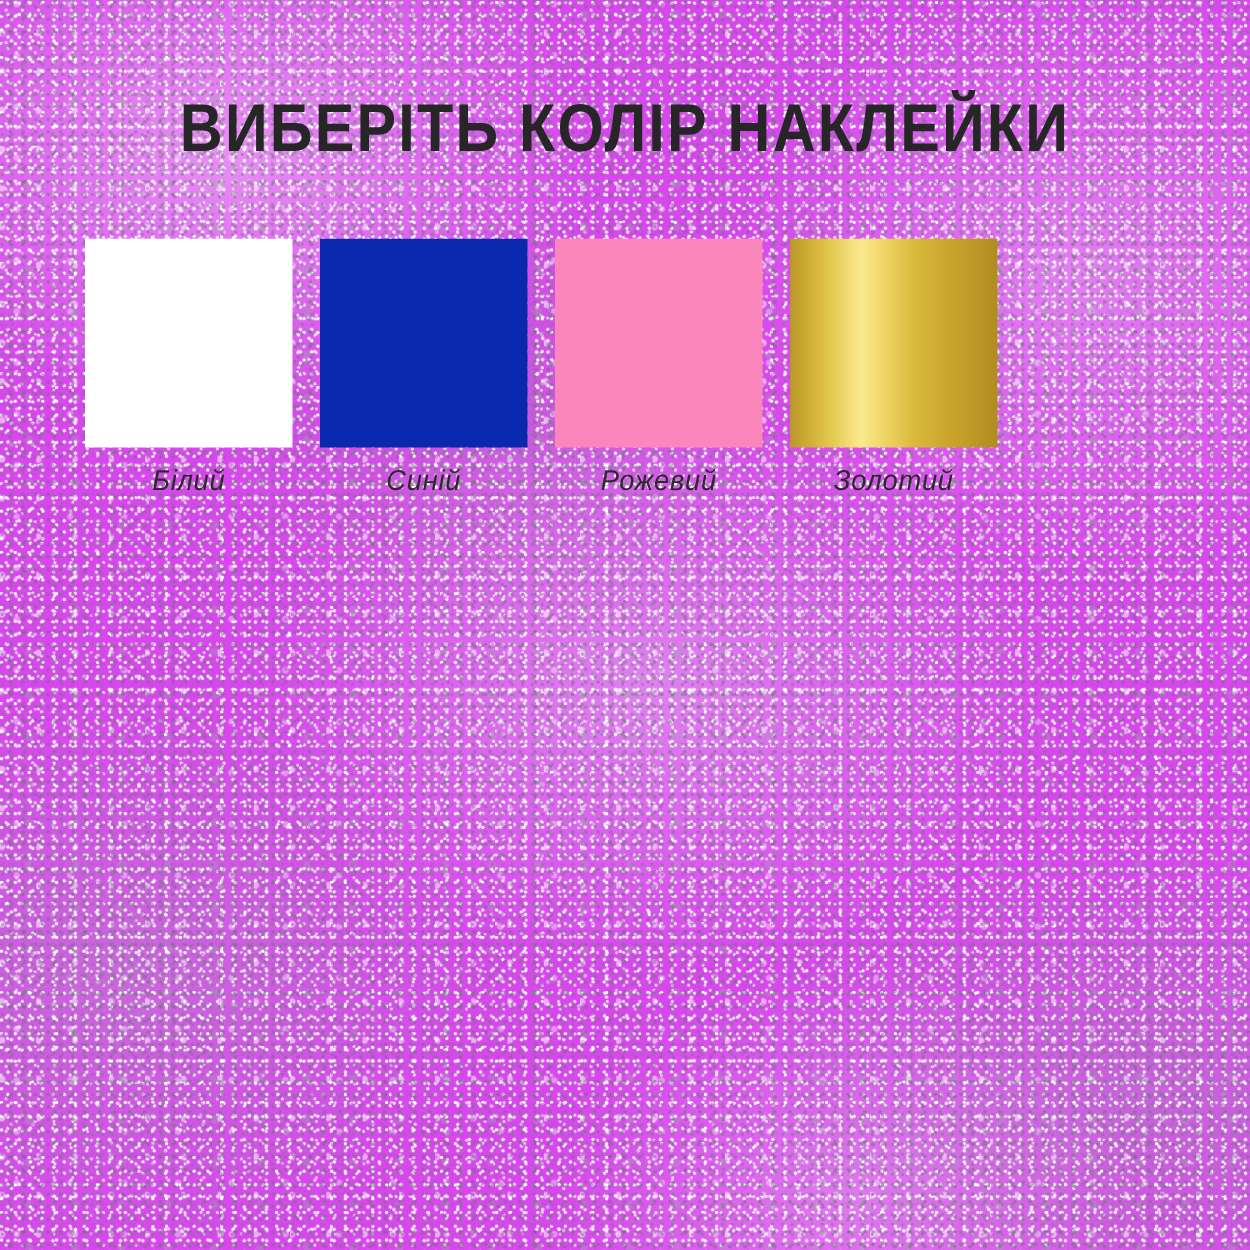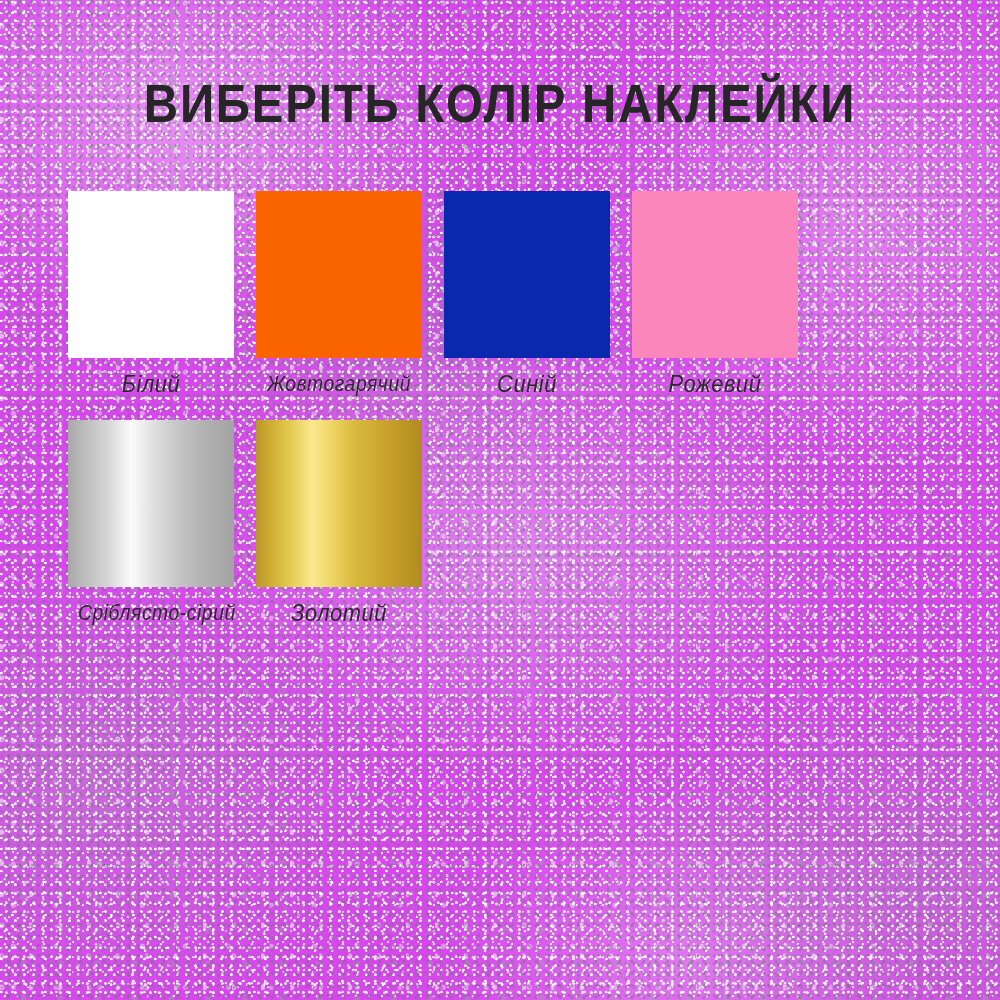--- a/index.html
+++ b/index.html
@@ -133,34 +133,26 @@
   <div class="tex tex-vig"></div>
 
   <div id="title">ВИБЕРІТЬ КОЛІР НАКЛЕЙКИ</div>
 
   <div id="grid">
       <div class="cell">
         <div class="swatch" style="background-color: rgb(255, 255, 255);"></div>
         <div class="caption">Білий</div>
       </div>
       <div class="cell">
-        <div class="swatch" style="background-color: rgb(250, 100, 0);"></div>
-        <div class="caption long">Жовтогарячий</div>
-      </div>
-      <div class="cell">
         <div class="swatch" style="background-color: rgb(8, 41, 174);"></div>
         <div class="caption">Синій</div>
       </div>
       <div class="cell">
         <div class="swatch" style="background-color: rgb(251, 134, 188);"></div>
         <div class="caption">Рожевий</div>
-      </div>
-      <div class="cell">
-        <div class="swatch" style="background-image: linear-gradient(90deg, rgb(168, 168, 168) 0%, rgb(189, 189, 189) 10%, rgb(214, 214, 214) 24%, rgb(251, 251, 251) 38%, rgb(227, 227, 227) 50%, rgb(201, 201, 201) 64%, rgb(180, 180, 180) 80%, rgb(163, 163, 163) 100%);"></div>
-        <div class="caption long">Сріблясто-сірий</div>
       </div>
       <div class="cell">
         <div class="swatch" style="background-image: linear-gradient(90deg, rgb(184, 150, 42) 0%, rgb(205, 171, 50) 8%, rgb(226, 201, 79) 20%, rgb(251, 233, 143) 34%, rgb(238, 212, 100) 46%, rgb(217, 185, 60) 60%, rgb(201, 163, 44) 78%, rgb(176, 140, 32) 100%);"></div>
         <div class="caption">Золотий</div>
       </div>
     </div>
 
 </div>
 
 </body></html>

